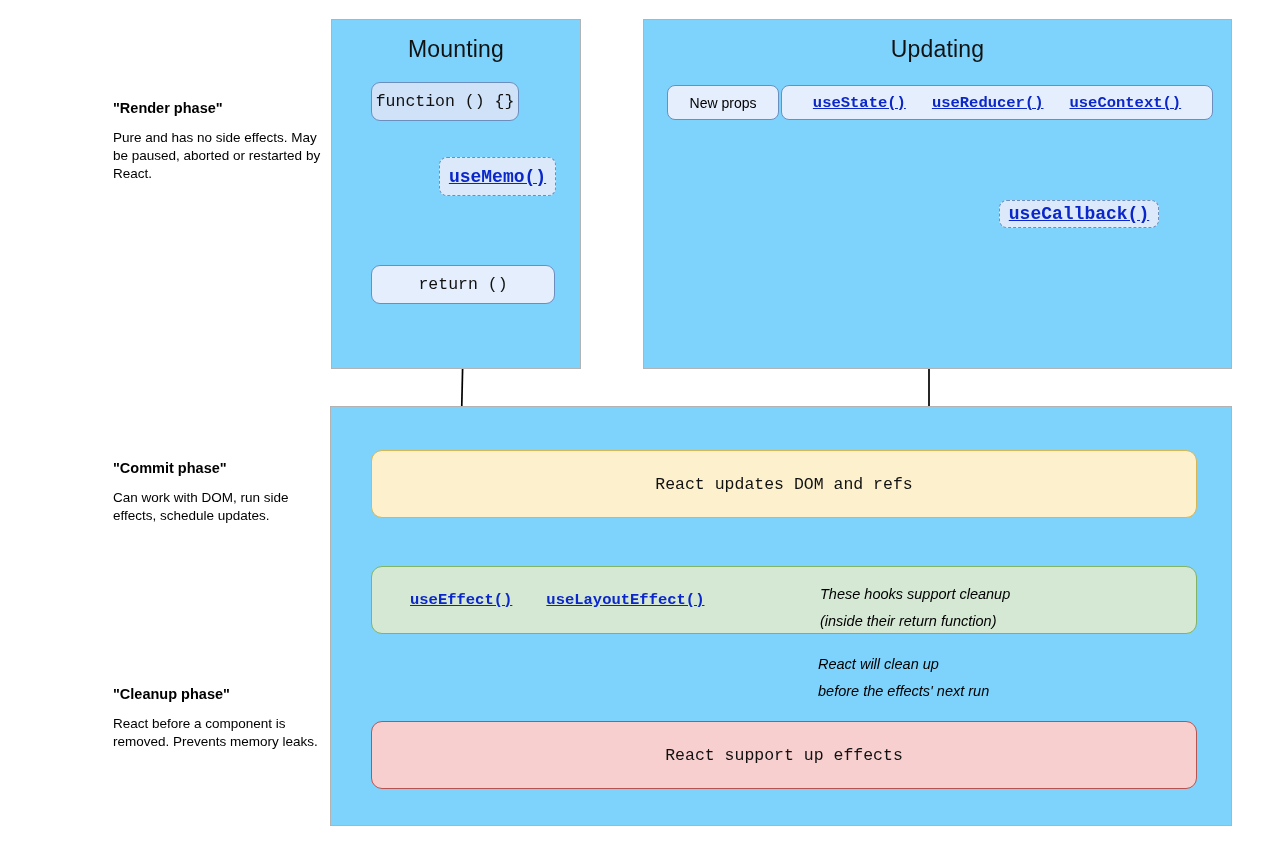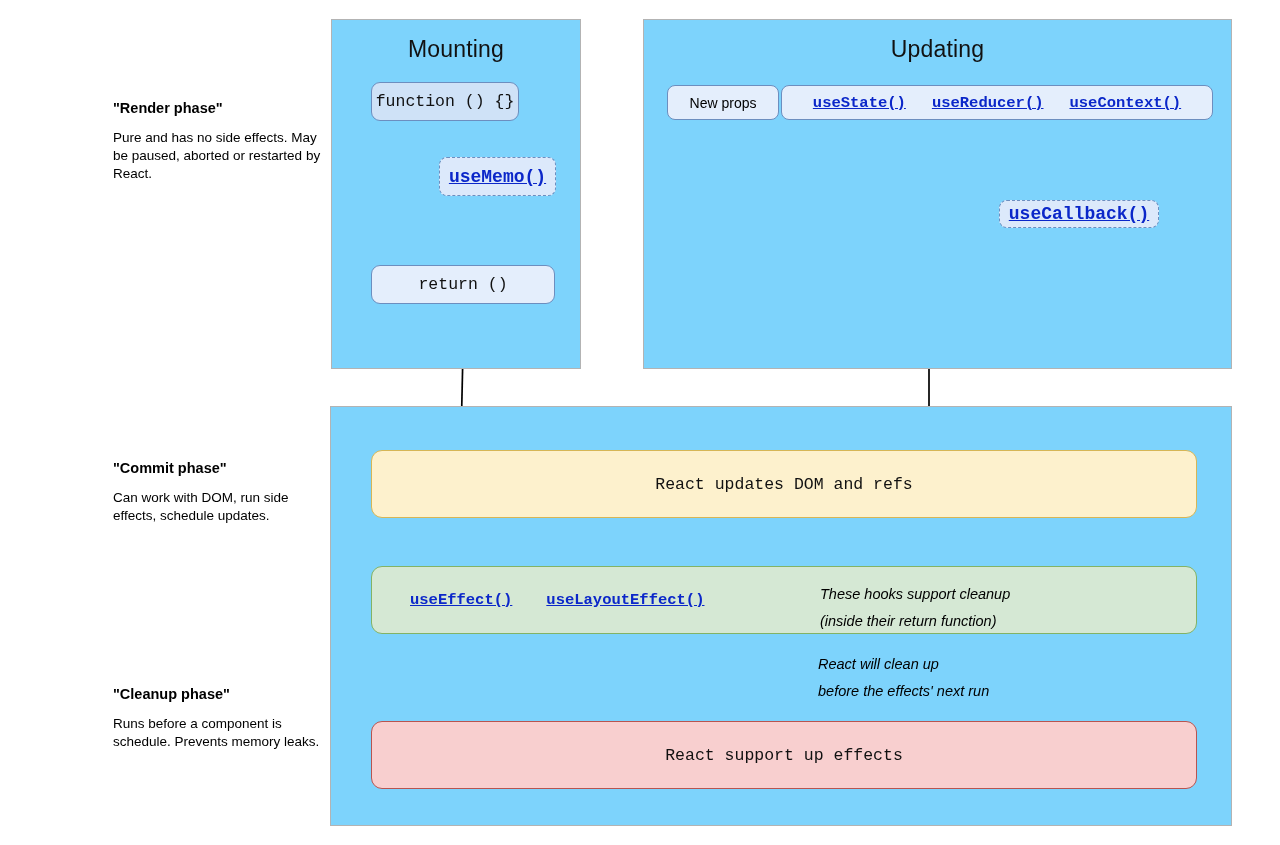--- a/index.html
+++ b/index.html
@@ -85,21 +85,21 @@
     <p>Pure and has no side effects. May be paused, aborted or restarted by React.</p>
   </div>
 
   <div class="legend" style="left:113px; top:460px;">
     <h3>"Commit phase"</h3>
     <p>Can work with DOM, run side effects, schedule updates.</p>
   </div>
 
   <div class="legend" style="left:113px; top:686px;">
     <h3>"Cleanup phase"</h3>
-    <p>Runs before a component is schedule. Prevents memory leaks.</p>
+    <p>React before a component is removed. Prevents memory leaks.</p>
   </div>
 
   <div class="panel" style="left:331px; top:19px; width:250px; height:350px;">
     <div class="panel-title" style="top:16px;">Mounting</div>
   </div>
 
   <div class="node n-blue" style="left:371px; top:82px; width:148px; height:39px;">
     <span class="mono">function () {}</span>
   </div>
 

